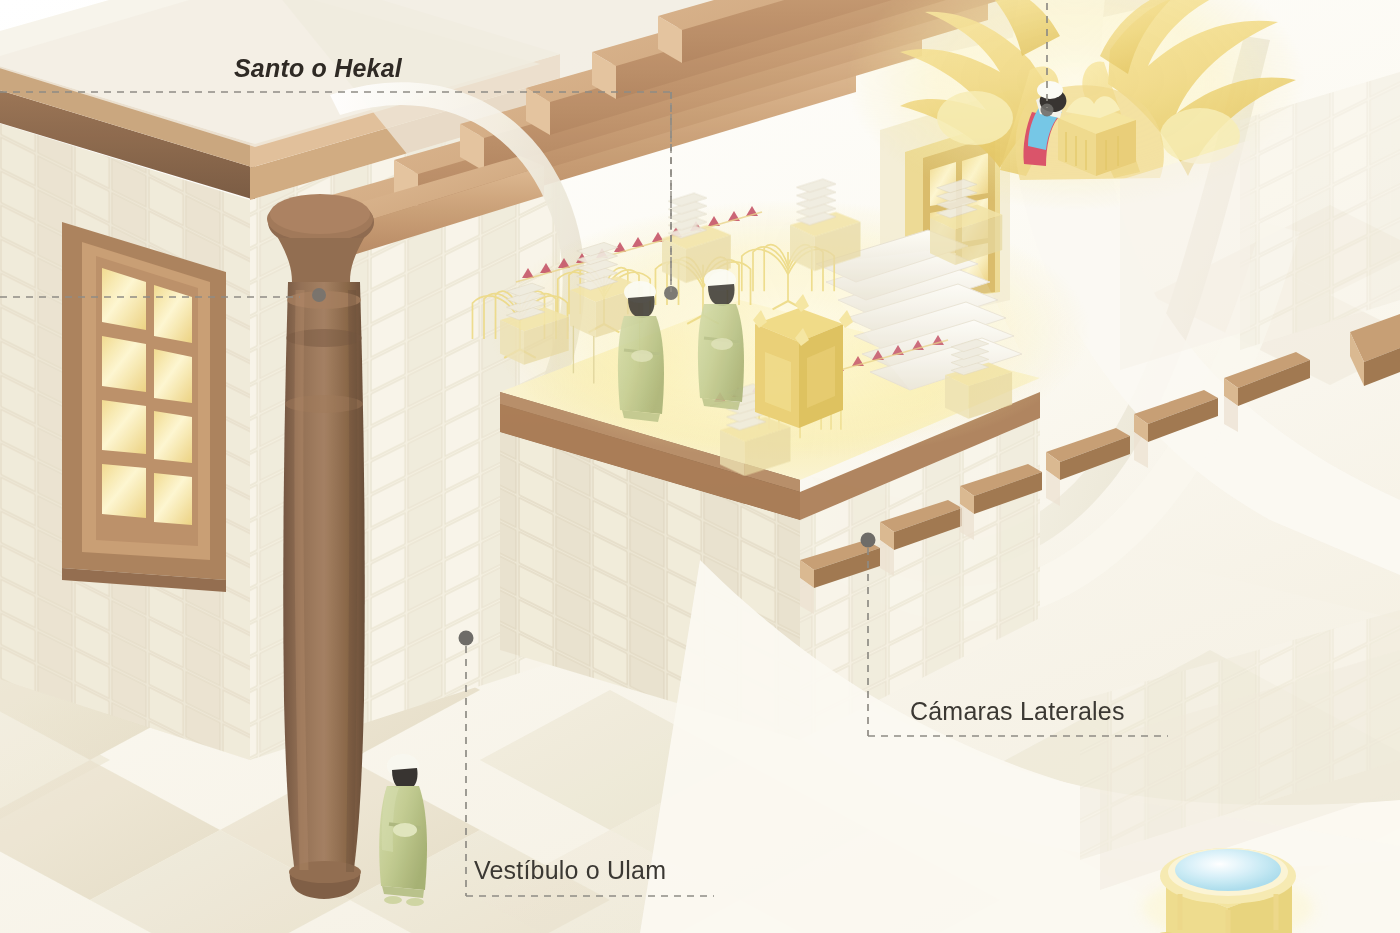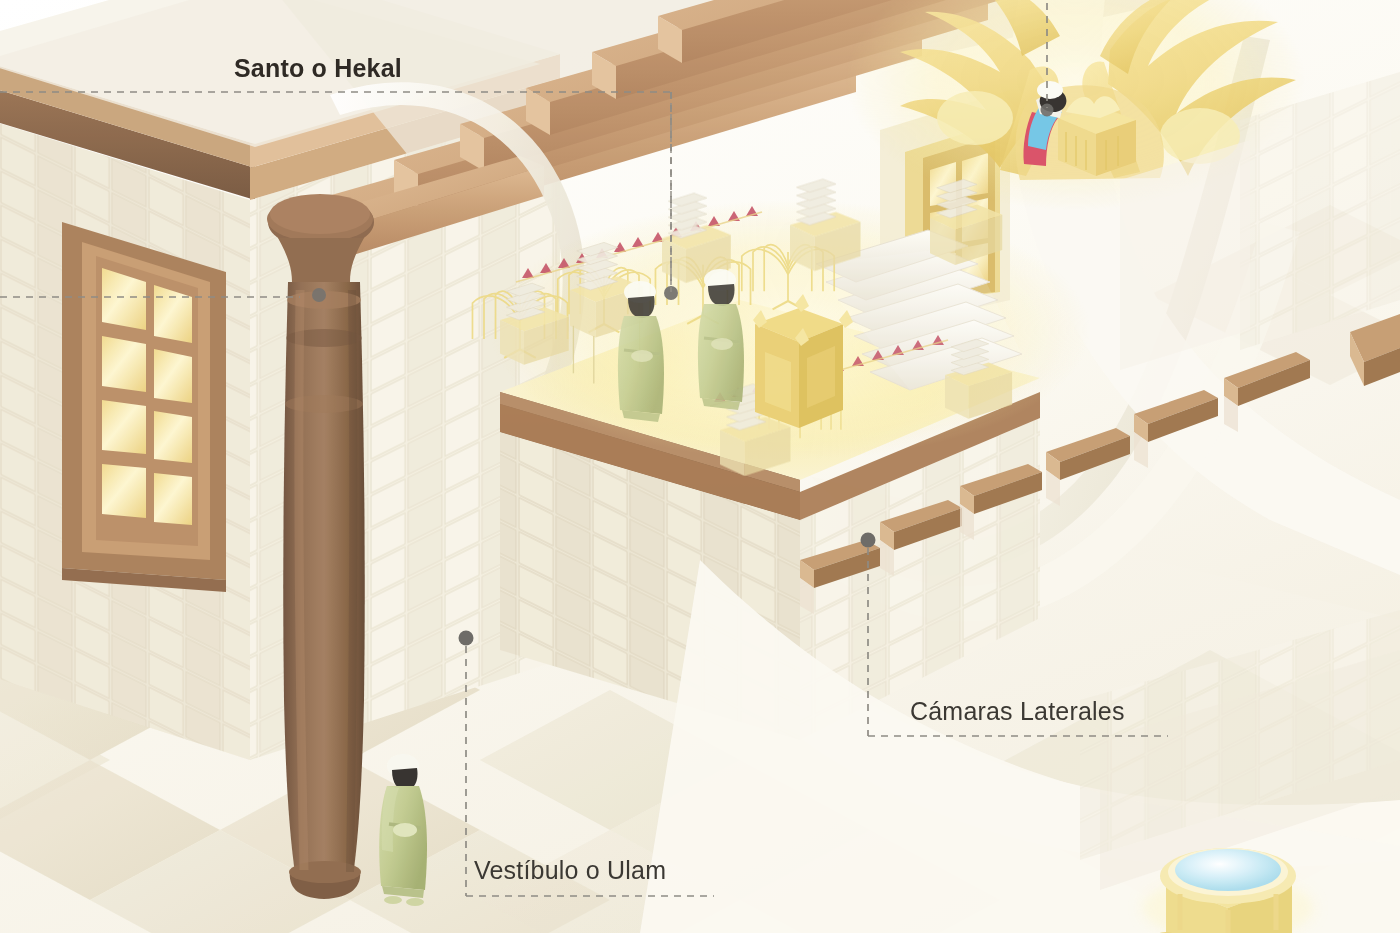--- a/index.html
+++ b/index.html
@@ -723,19 +723,19 @@
       <line x1="466" y1="896" x2="714" y2="896"></line>
     </g>
     <g fill="#6e6c68">
       <circle cx="466" cy="638" r="7.5"></circle>
       <circle cx="868" cy="540" r="7.5"></circle>
       <circle cx="1047" cy="110" r="6.5" opacity="0.9"></circle>
     </g>
     <line x1="1047" y1="-10" x2="1047" y2="108" stroke="#8f8c85" stroke-width="1.7" stroke-dasharray="7 6"></line>
   </svg>
 
-  <div class="lbl bold" style="left:234px; top:54px;">Santo o Hekal</div>
+  <div class="lbl bold" style="left:234px; top:54px;font-style:italic;">Santo o Hekal</div>
 
   <div class="lbl norm" style="left:910px; top:697px;">Cámaras Laterales</div>
 
   <div class="lbl norm" style="left:474px; top:856px;">Vestíbulo o Ulam</div>
 
 </div>
 
 </body></html>

